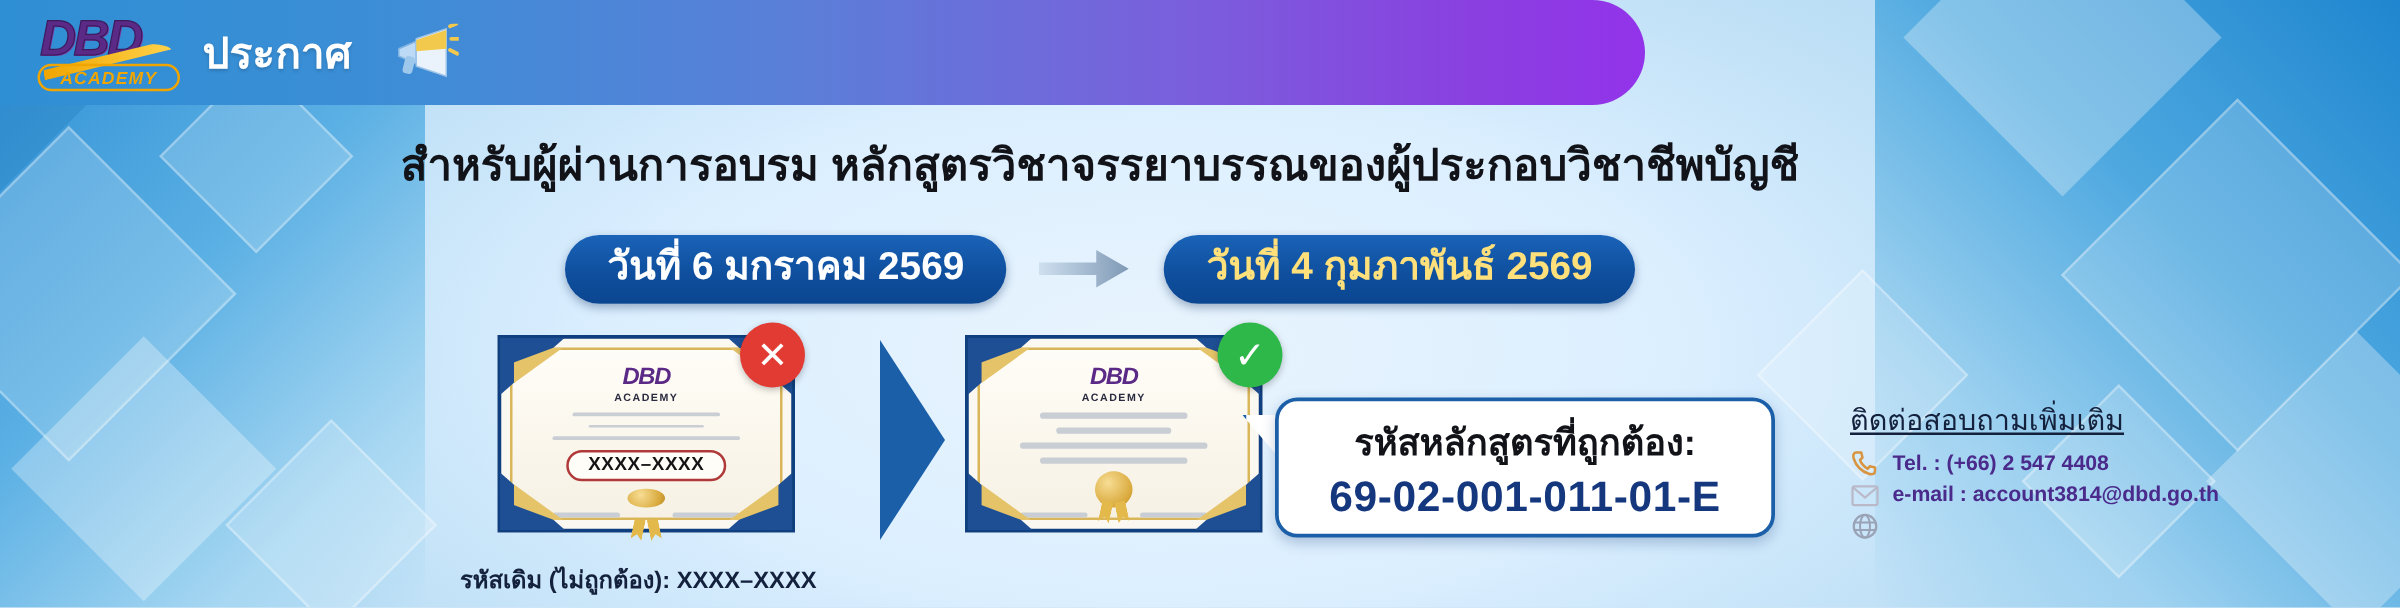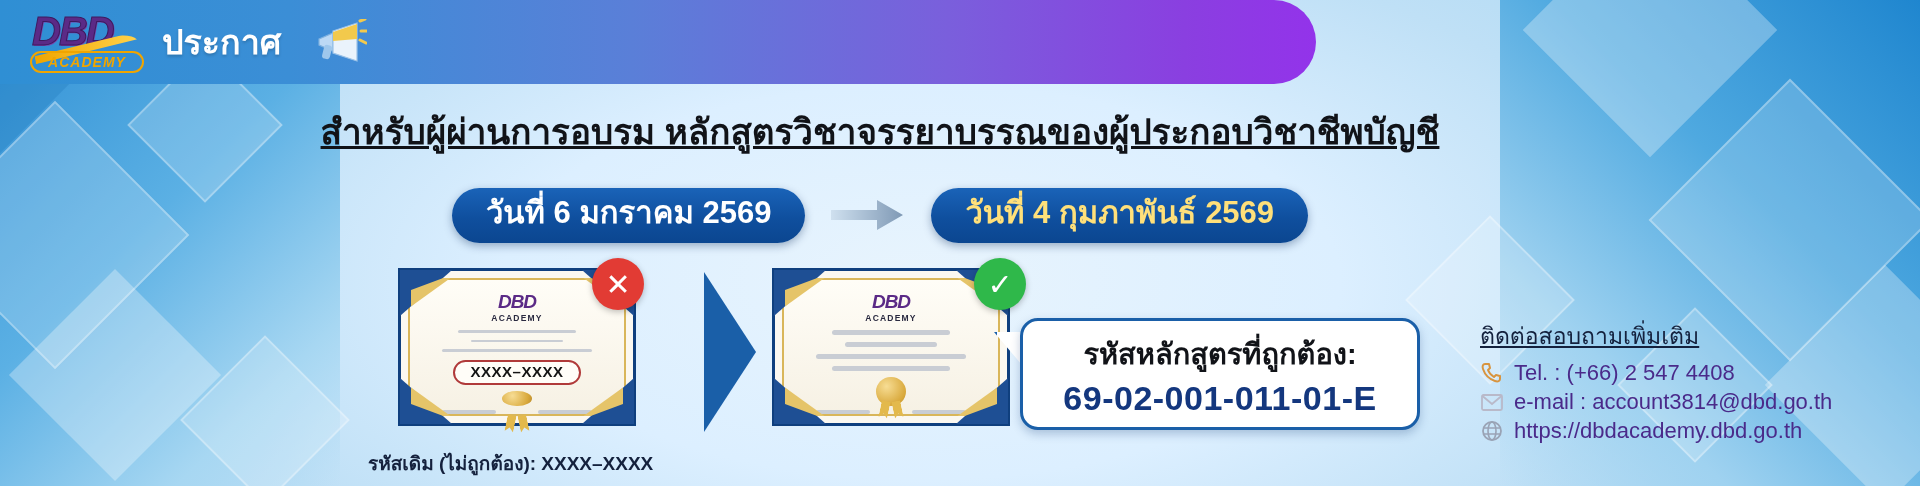--- a/index.html
+++ b/index.html
@@ -97,21 +97,20 @@
   }
 
   
   #main-heading {
     position: absolute; left: 300px; top: 104px;
     width: 1160px;
     text-align: center;
     font-size: 35px; font-weight: 800;
     color: #111318;
     white-space: nowrap;
-    text-decoration: underline;
   }
 
   
   #date-row {
     position: absolute; left: 380px; top: 188px;
     width: 1000px;
     display: flex; align-items: center; justify-content: center;
     gap: 26px;
   }
   .pill {
@@ -254,21 +253,21 @@
     position: absolute; left: 1480px; top: 318px;
     width: 420px;
   }
   #contact-title {
     font-size: 23px; font-weight: 500; color: #14213d;
     margin-bottom: 6px;
     text-decoration: underline;
   }
   .contact-row {
     display: flex; align-items: center; gap: 10px;
-    font-size: 22px; font-weight: 400; color: #4a2a8a;
+    font-size: 17px; font-weight: 700; color: #4a2a8a;
     margin-top: 3px;
     white-space: nowrap;
   }
   .ci { width: 24px; height: 22px; flex: 0 0 auto; }
 </style>
 </head>
 <body>
 
 <div id="stage">
 
@@ -401,17 +400,16 @@
       </svg>
       <span>e-mail : account3814@dbd.go.th</span>
     </div>
 
     <div class="contact-row">
       <svg class="ci" viewBox="0 0 24 22">
         <circle cx="12" cy="11" r="9" fill="none" stroke="#9aa3b5" stroke-width="1.8"></circle>
         <ellipse cx="12" cy="11" rx="4" ry="9" fill="none" stroke="#9aa3b5" stroke-width="1.6"></ellipse>
         <path d="M3.2 8 H20.8 M3.2 14 H20.8" stroke="#9aa3b5" stroke-width="1.6"></path>
       </svg>
-      <span>https://dbdacademy.dbd.go.th</span>
     </div>
   </div>
 
 </div>
 
 </body></html>

